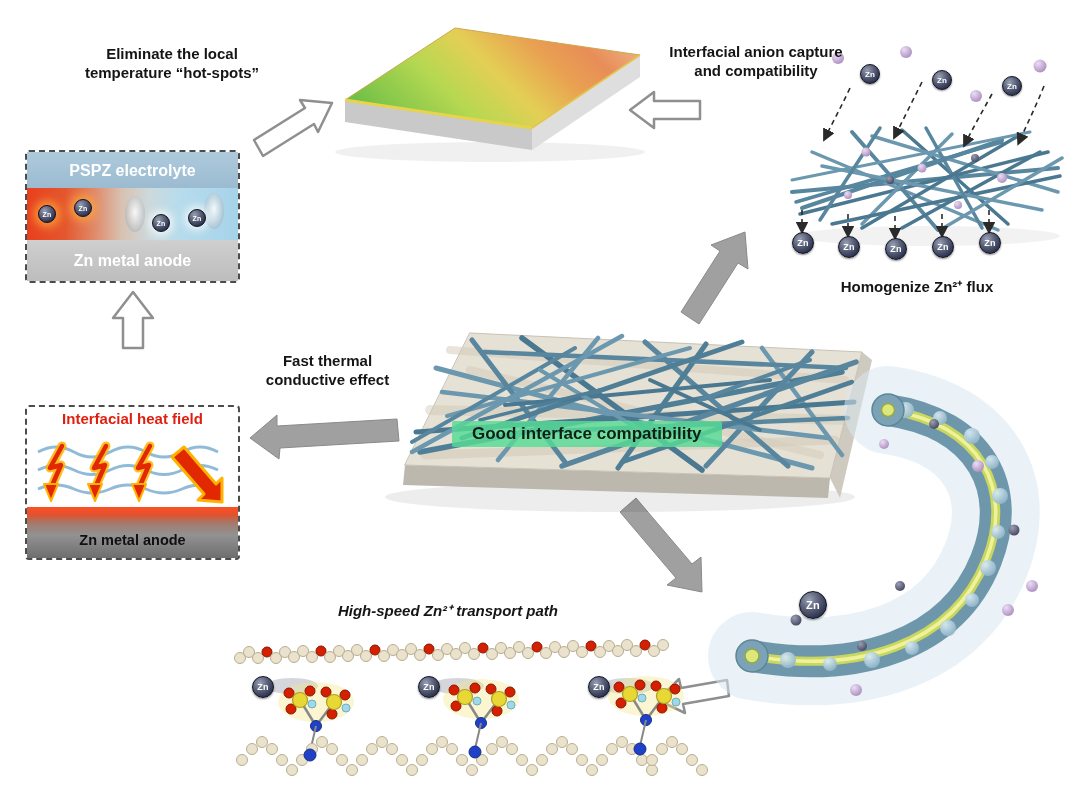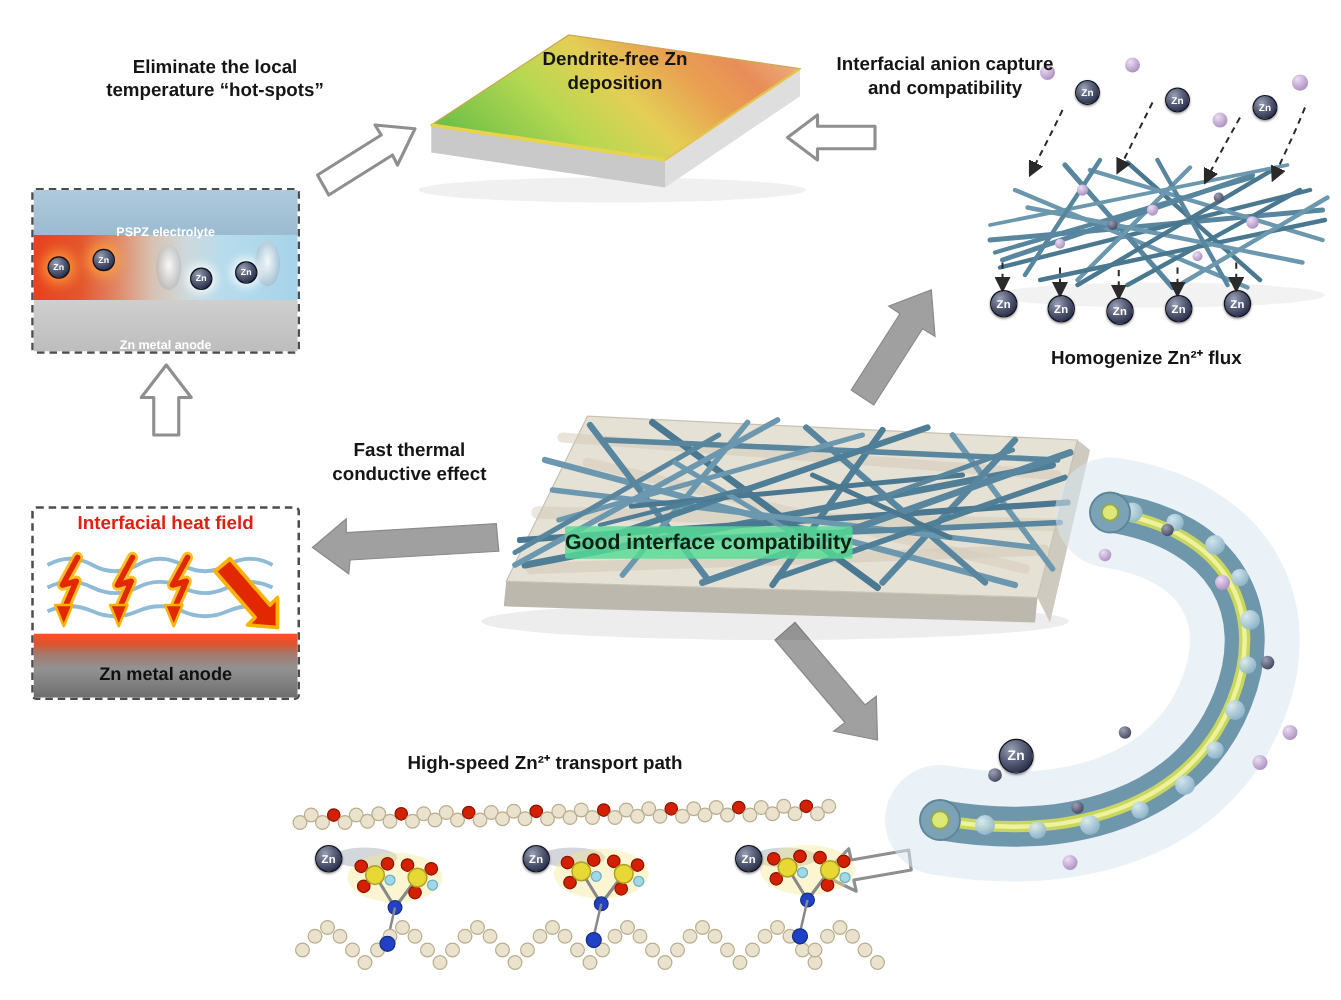--- a/index.html
+++ b/index.html
@@ -21,22 +21,22 @@
      color:#fff;font-weight:bold;letter-spacing:.2px;
      background:radial-gradient(circle at 35% 30%,#99a1b6,#596078 40%,#2e3450 75%,#1b2034);
      border:1px solid #10131f;box-shadow:0 1px 2px rgba(0,0,0,.45);}
   .zb16{width:16px;height:16px;font-size:7px;}
   .zb18{width:18px;height:18px;font-size:8px;}
   .zb20{width:20px;height:20px;font-size:9px;}
   .zb26{width:26px;height:26px;font-size:11px;}
   .glow-hot{box-shadow:0 0 10px 4px rgba(255,170,60,.8);}
   .glow-cool{box-shadow:0 0 8px 3px rgba(255,255,255,.8);}
   .compat{position:absolute;z-index:30;left:452px;top:421px;background:rgba(86,219,148,.82);
-     color:#0e1f16;font-weight:bold;font-size:17px;padding:3px 0;border-radius:2px;white-space:nowrap;}
-  .w14{font-size:10px;color:#ffffff;margin-top:20px;}
+     color:#0e1f16;font-weight:bold;font-size:17px;padding:3px 20px;border-radius:2px;white-space:nowrap;}
+  .w14{font-size:16px;color:#ffffff;}
   .heat-title{color:#e01f10;}
 </style>
 </head>
 <body>
 
 <div class="canvas">
 
   <div class="dbox" style="left:25px;top:150px;width:211px;height:129px;"></div>
   <div class="band band-el"></div>
   <div class="band band-mid"></div>
@@ -301,28 +301,26 @@
       <use href="#chain2" x="602" y="742"></use>
         <use href="#chain2" x="652" y="742"></use>
       <circle cx="310" cy="755" r="6" fill="#2040c8" stroke="#16307e"></circle>
       <circle cx="475" cy="752" r="6" fill="#2040c8" stroke="#16307e"></circle>
       <circle cx="640" cy="749" r="6" fill="#2040c8" stroke="#16307e"></circle>
     </g>
   </svg>
 
   <div class="lbl" style="left:62px;top:45px;width:220px;">Eliminate the local
 temperature “hot-spots”</div>
-  <div class="lbl" style="left:412px;top:39px;width:160px;">Dendrite-free Zn
-deposition</div>
   <div class="lbl" style="left:646px;top:43px;width:220px;">Interfacial anion capture
 and compatibility</div>
   <div class="lbl" style="left:807px;top:278px;width:220px;">Homogenize Zn²⁺ flux</div>
   <div class="lbl" style="left:245px;top:352px;width:165px;">Fast thermal
 conductive effect</div>
-  <div class="lbl" style="left:316px;top:602px;width:240px;">High-speed Zn²⁺ transport path</div>
+  <div class="lbl" style="left:328px;top:602px;width:240px;font-style:italic;">High-speed Zn²⁺ transport path</div>
   <div class="compat">Good interface compatibility</div>
 
   <div class="lbl w14" style="left:27px;top:161px;width:211px;">PSPZ electrolyte</div>
   <div class="lbl w14" style="left:27px;top:251px;width:211px;">Zn metal anode</div>
   <div class="lbl heat-title" style="left:27px;top:410px;width:211px;">Interfacial heat field</div>
   <div class="lbl" style="left:27px;top:531px;width:211px;font-size:14.5px;color:#101010;">Zn metal anode</div>
 
   <div class="zn-ball zb16 glow-hot" style="left:38px;top:205px;">Zn</div>
   <div class="zn-ball zb16 glow-hot" style="left:74px;top:199px;">Zn</div>
   <div class="zn-ball zb16 glow-cool" style="left:152px;top:214px;">Zn</div>

